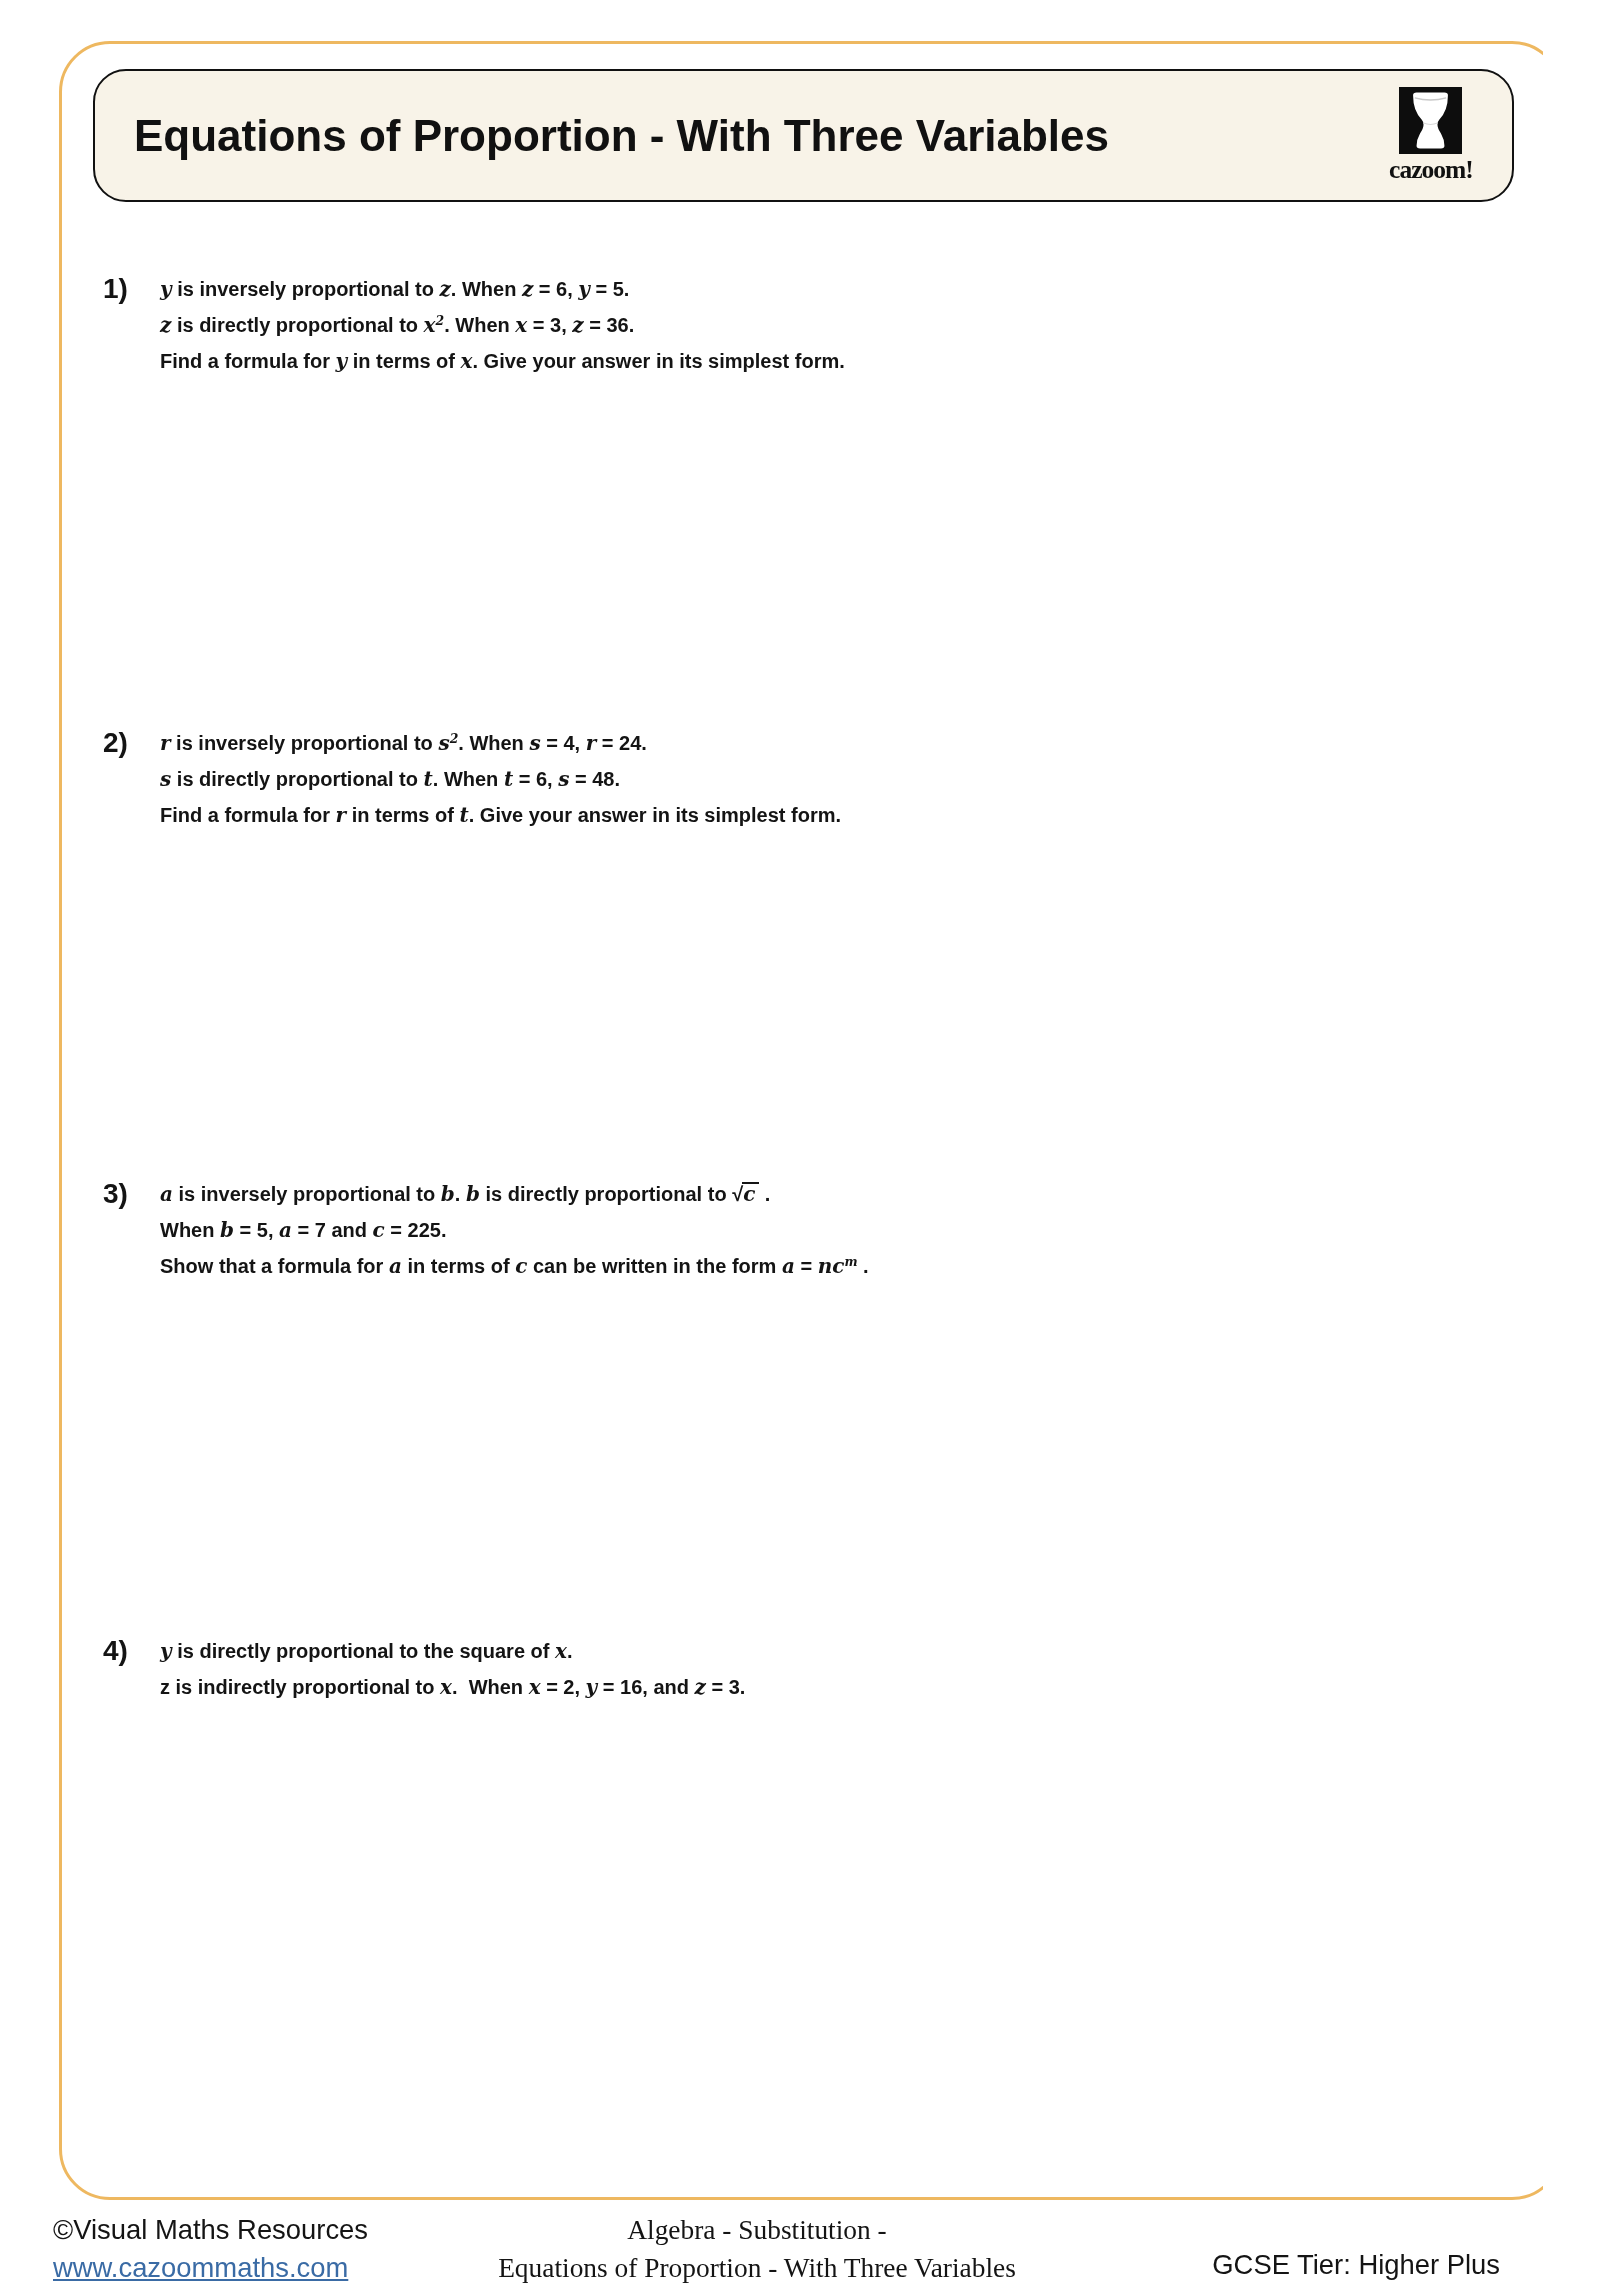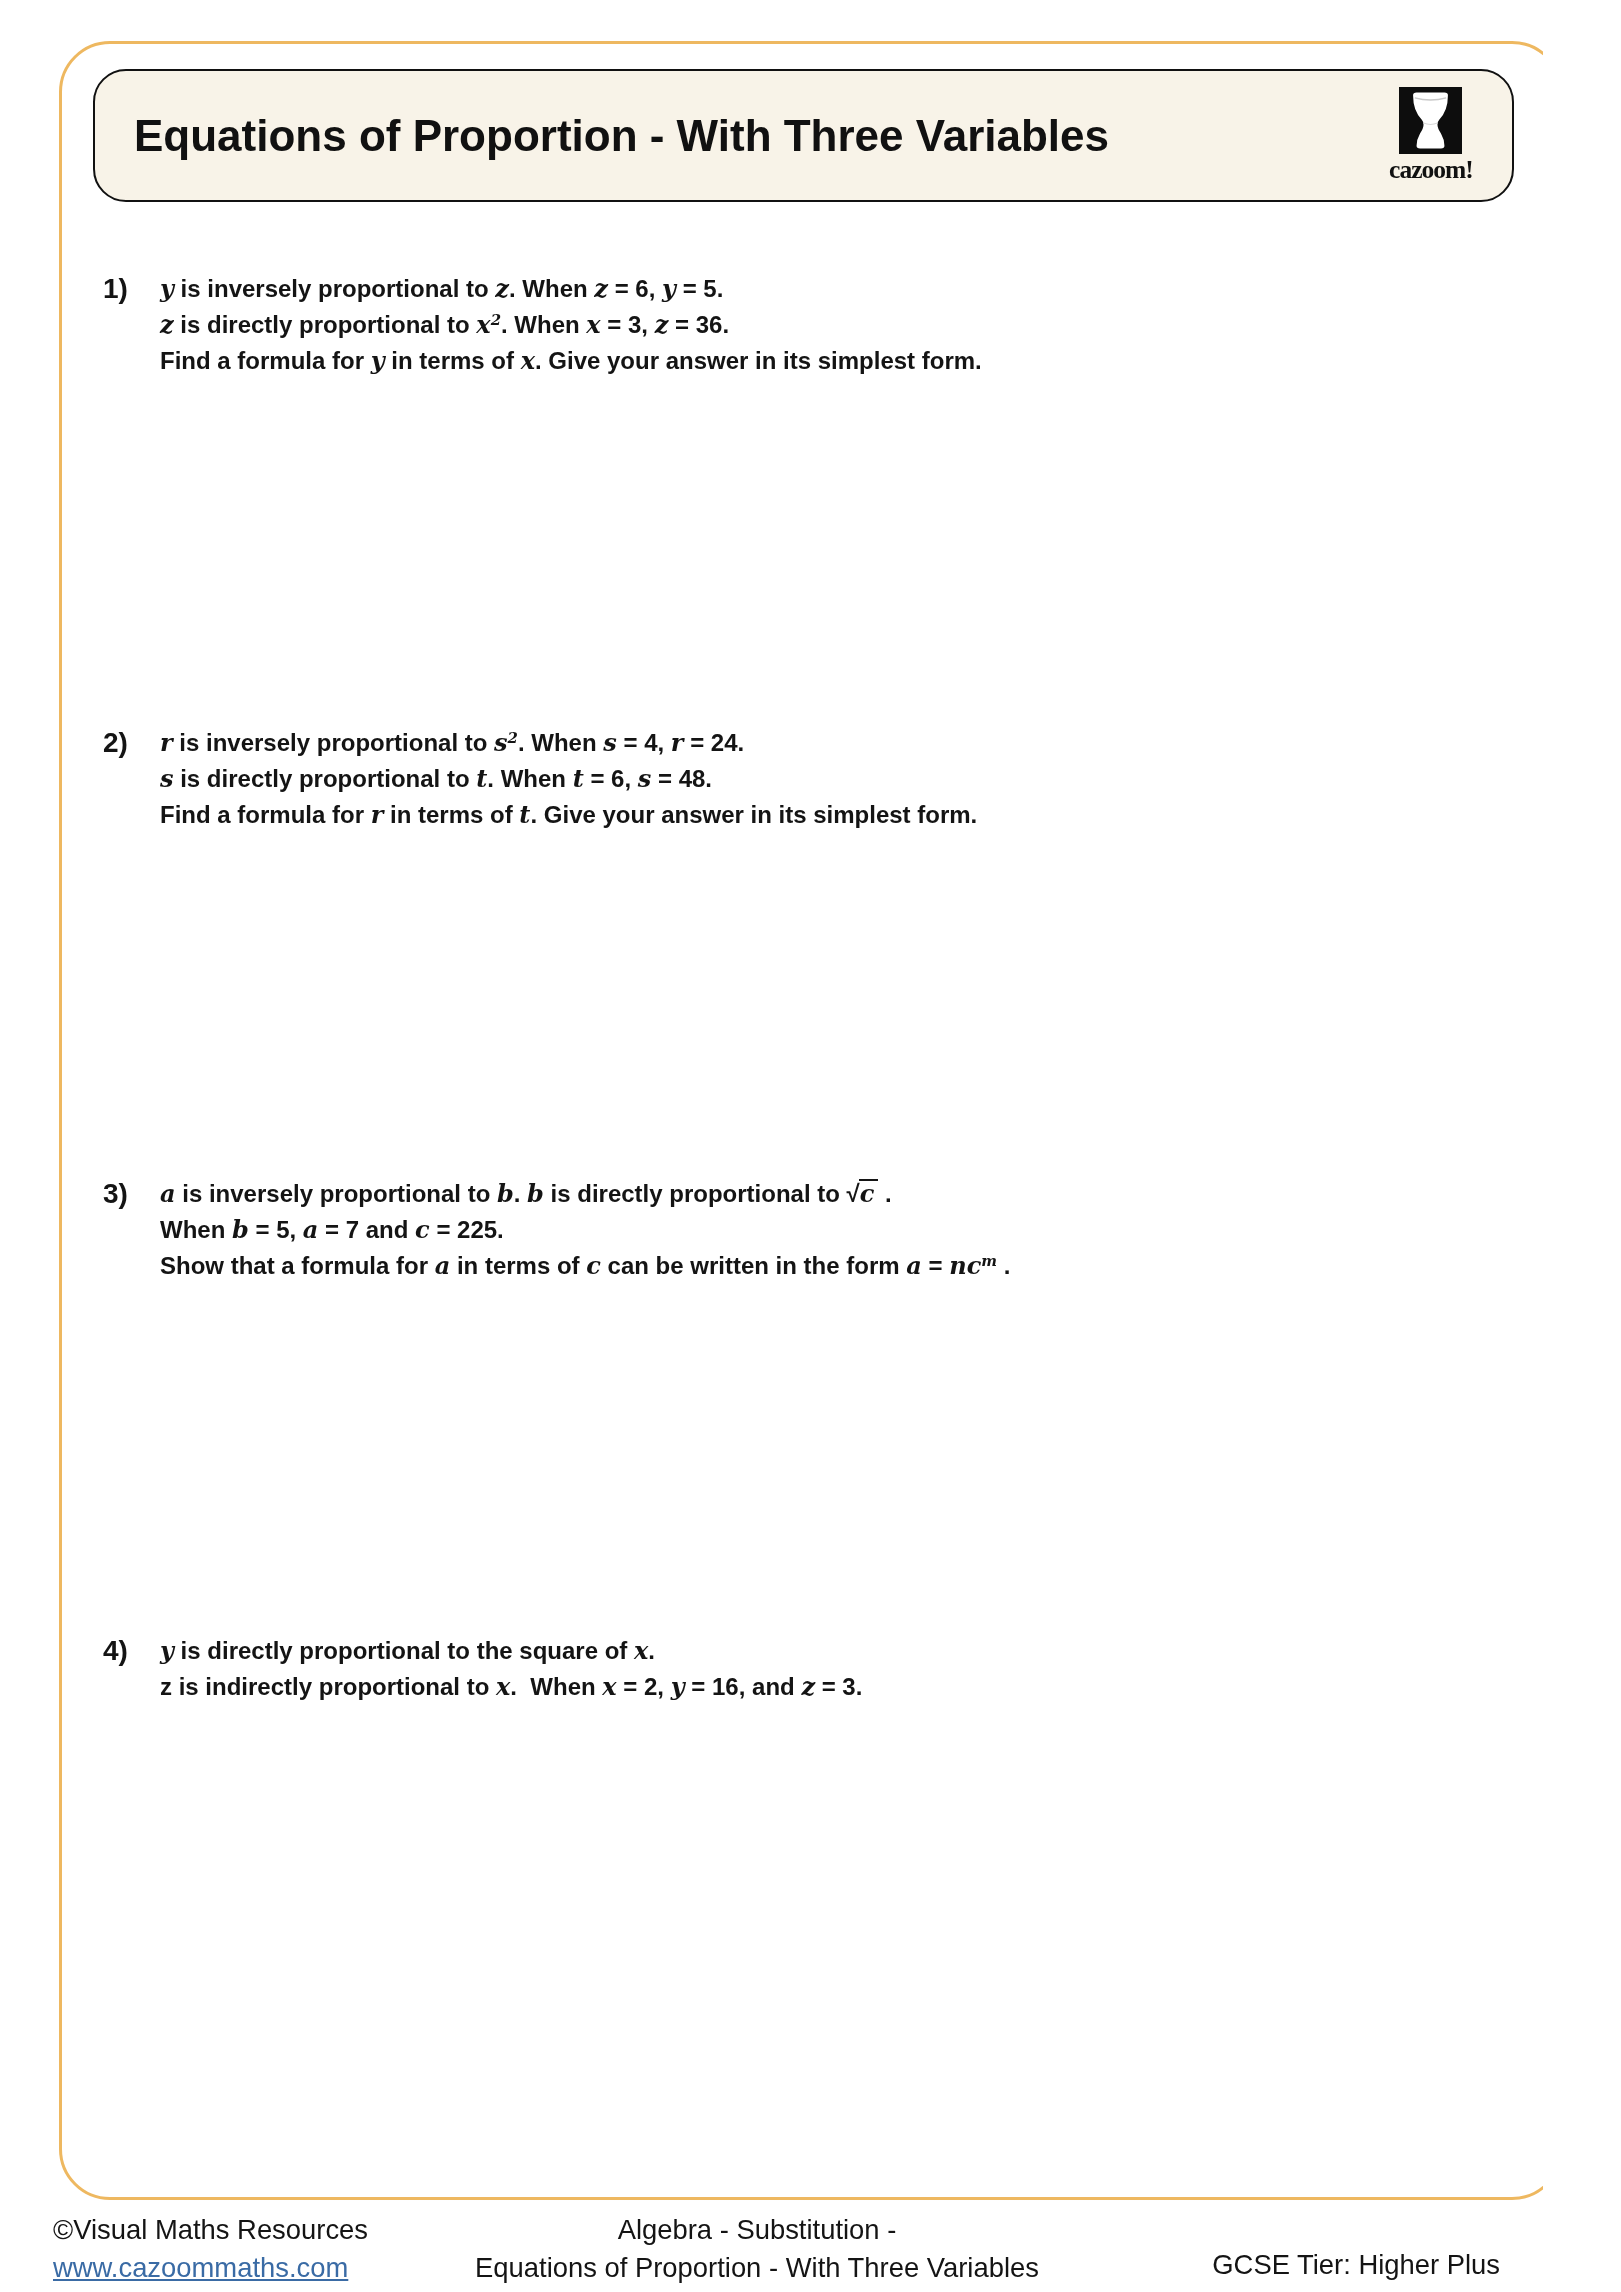--- a/index.html
+++ b/index.html
@@ -47,21 +47,21 @@
     letter-spacing:-1px; margin-top:1px;
   }
   .question {
     position:absolute; left:103px; width:1402px;
     display:flex; align-items:flex-start;
   }
   .qnum {
     flex:none; width:57px;
     font-size:28px; font-weight:bold; line-height:36px;
   }
-  .qlines { font-size:24px; font-weight:bold; line-height:36px; }
+  .qlines { font-size:20px; font-weight:bold; line-height:36px; }
   .math {
     font-family:"DejaVu Serif", serif;
     font-style:italic; font-weight:bold;
   }
   sup {
     font-size:0.62em; vertical-align:baseline;
     position:relative; top:-0.55em; line-height:0;
   }
   .sqrt { white-space:nowrap; }
   .sqrt-arg {
@@ -75,20 +75,21 @@
   }
   .f-link {
     color:var(--link,#3a6ba5);
     text-decoration:underline; cursor:pointer;
   }
   .f-center {
     position:absolute; left:757px; top:2211px;
     transform:translateX(-50%);
     text-align:center; font-size:27.4px; line-height:38px;
     white-space:nowrap;
+    font-family:Liberation Serif, serif;
   }
   .f-right {
     position:absolute; right:43px; top:2249px;
     font-size:27.4px;
   }
 </style>
 </head>
 <body>
 
 <div class="page">

